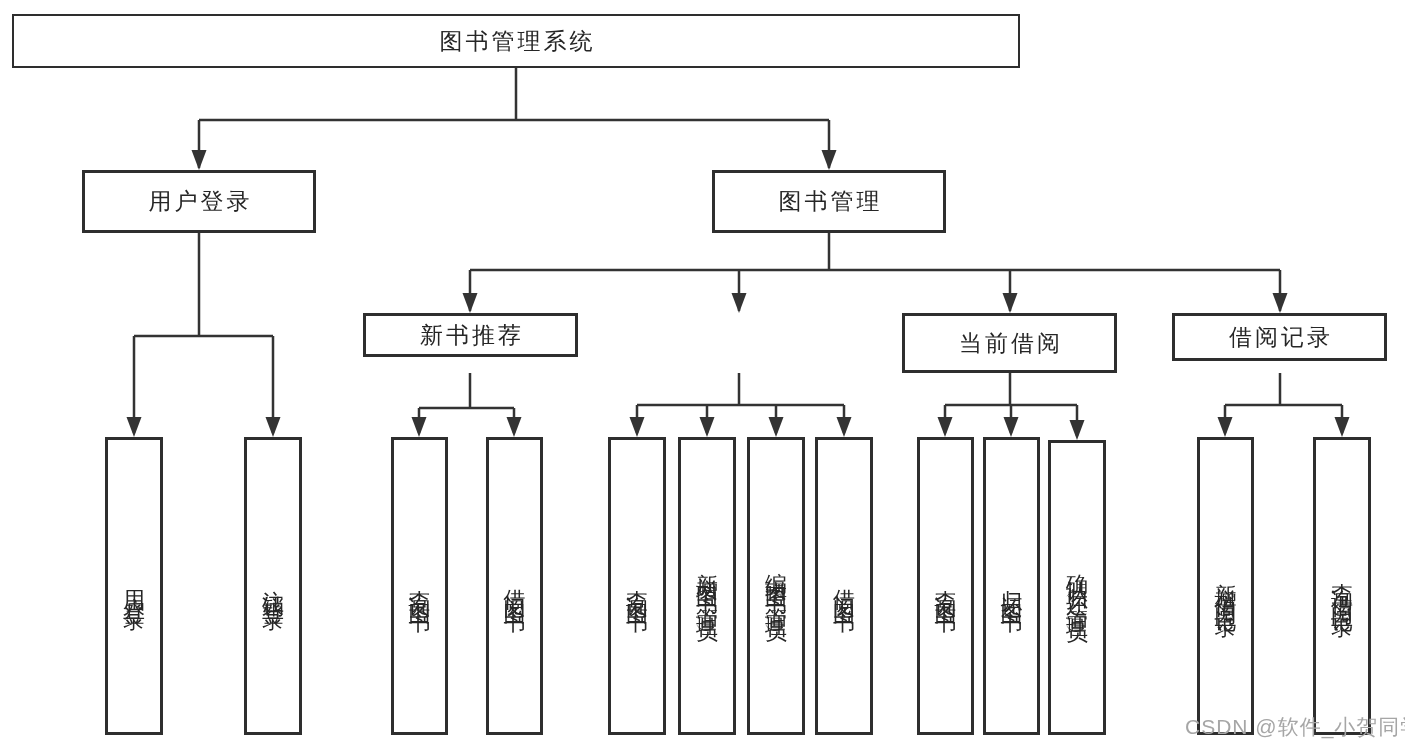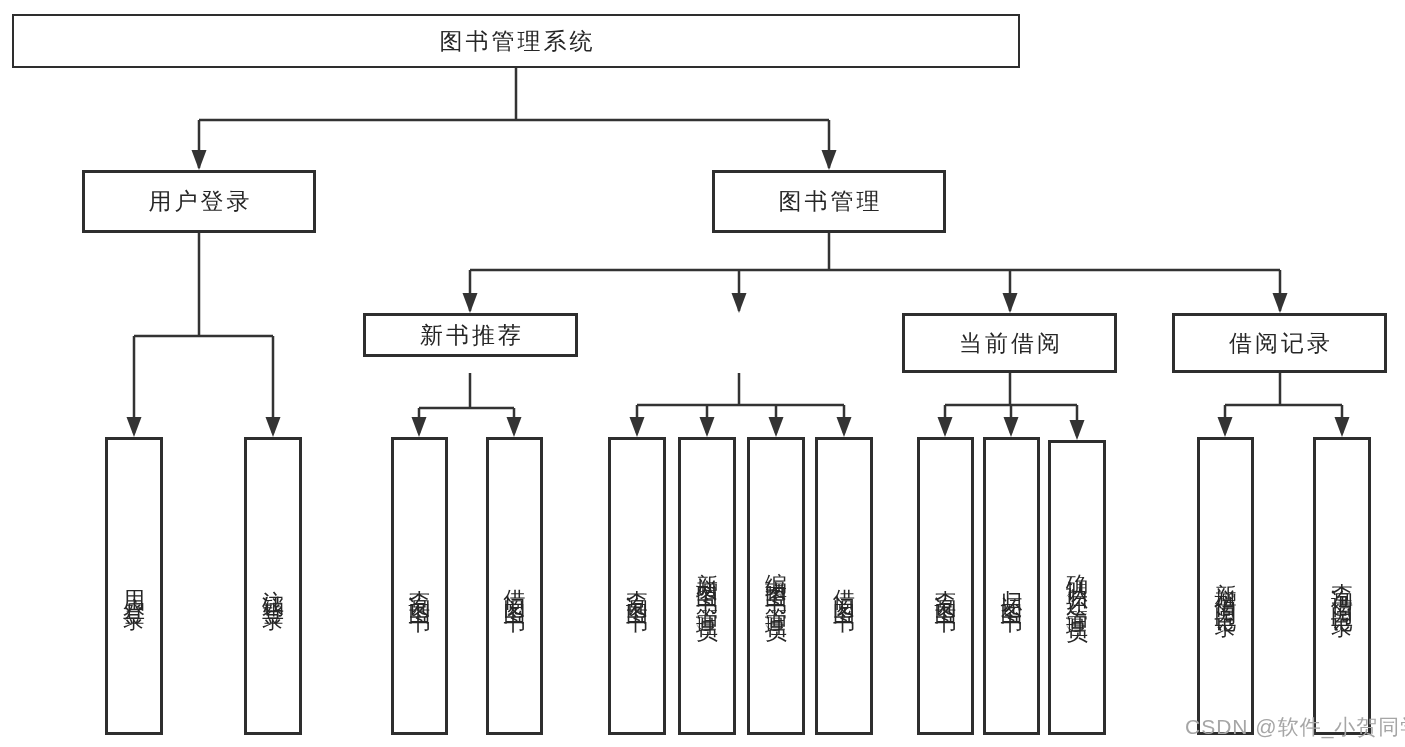--- a/index.html
+++ b/index.html
@@ -100,21 +100,21 @@
   <div class="hbox" style="left:712px;top:170px;width:234px;height:63px;text-align:right;">
     <span>图书管理</span>
   </div>
 
   <div class="hbox" style="left:363px;top:313px;width:215px;height:44px;">
     <span>新书推荐</span>
   </div>
   <div class="hbox" style="left:902px;top:313px;width:215px;height:60px;">
     <span>当前借阅</span>
   </div>
-  <div class="hbox" style="left:1172px;top:313px;width:215px;height:60px;">
+  <div class="hbox" style="left:1172px;top:313px;width:215px;height:48px;">
     <span>借阅记录</span>
   </div>
 
   <div class="vbox" style="left:105px;top:437px;width:58px;height:298px;">
     <span class="vtext">用户登录</span>
   </div>
   <div class="vbox" style="left:244px;top:437px;width:58px;height:298px;">
     <span class="vtext">注销登录</span>
   </div>
 

